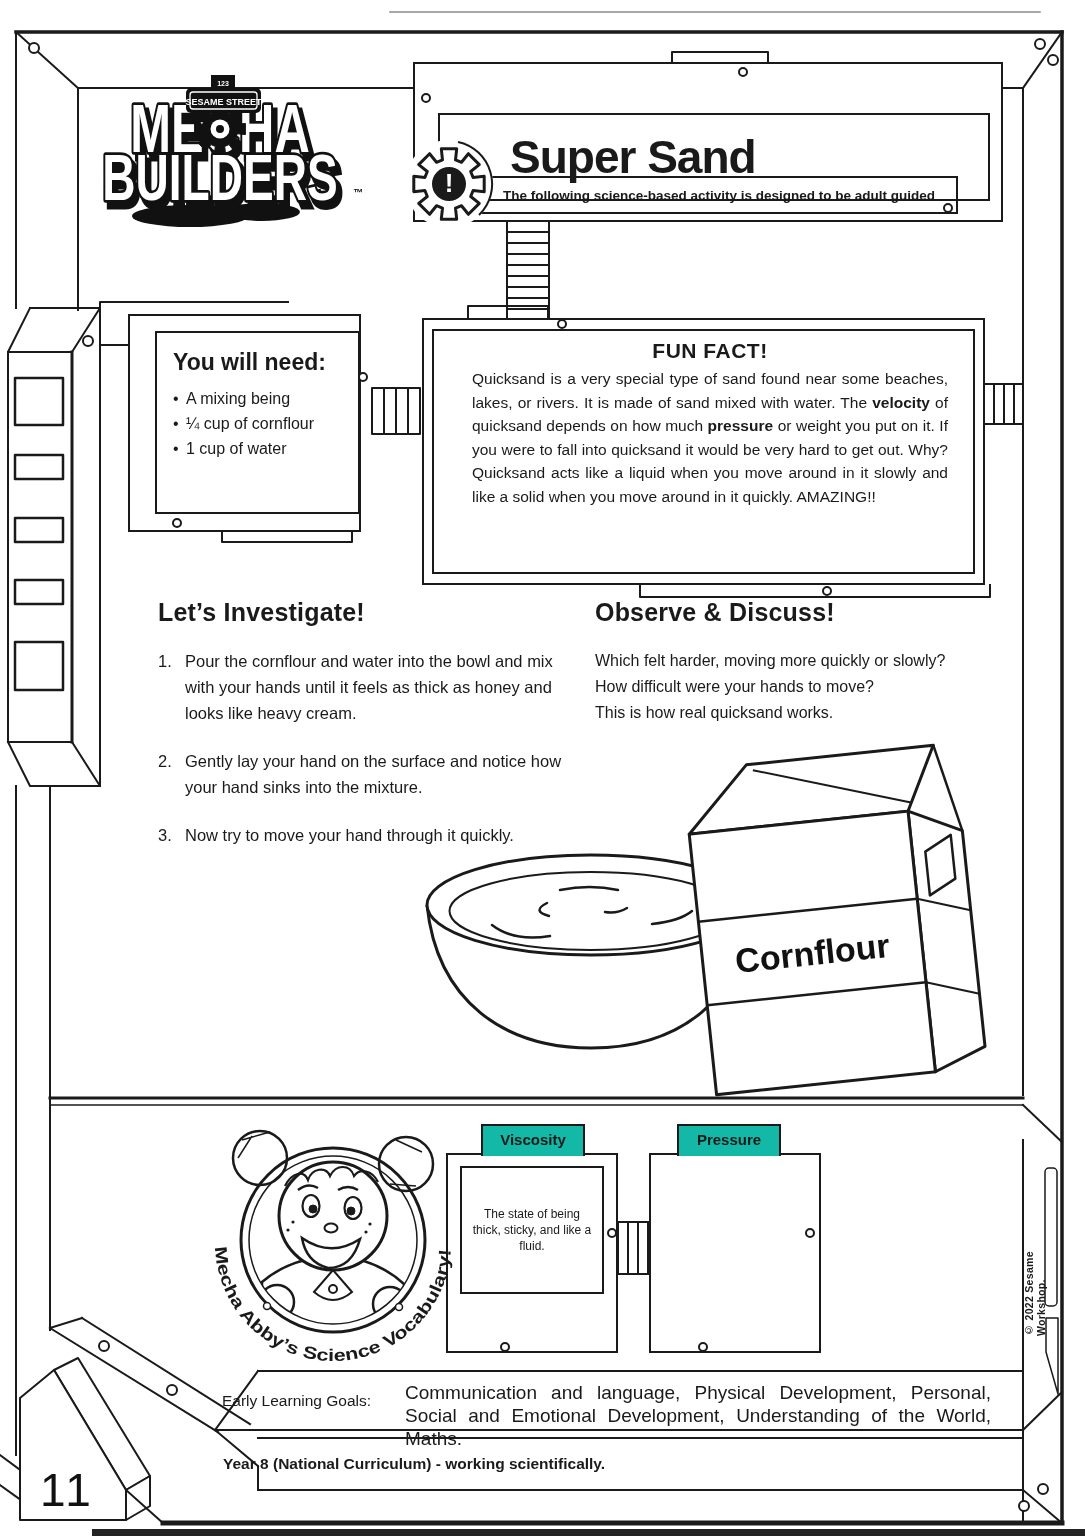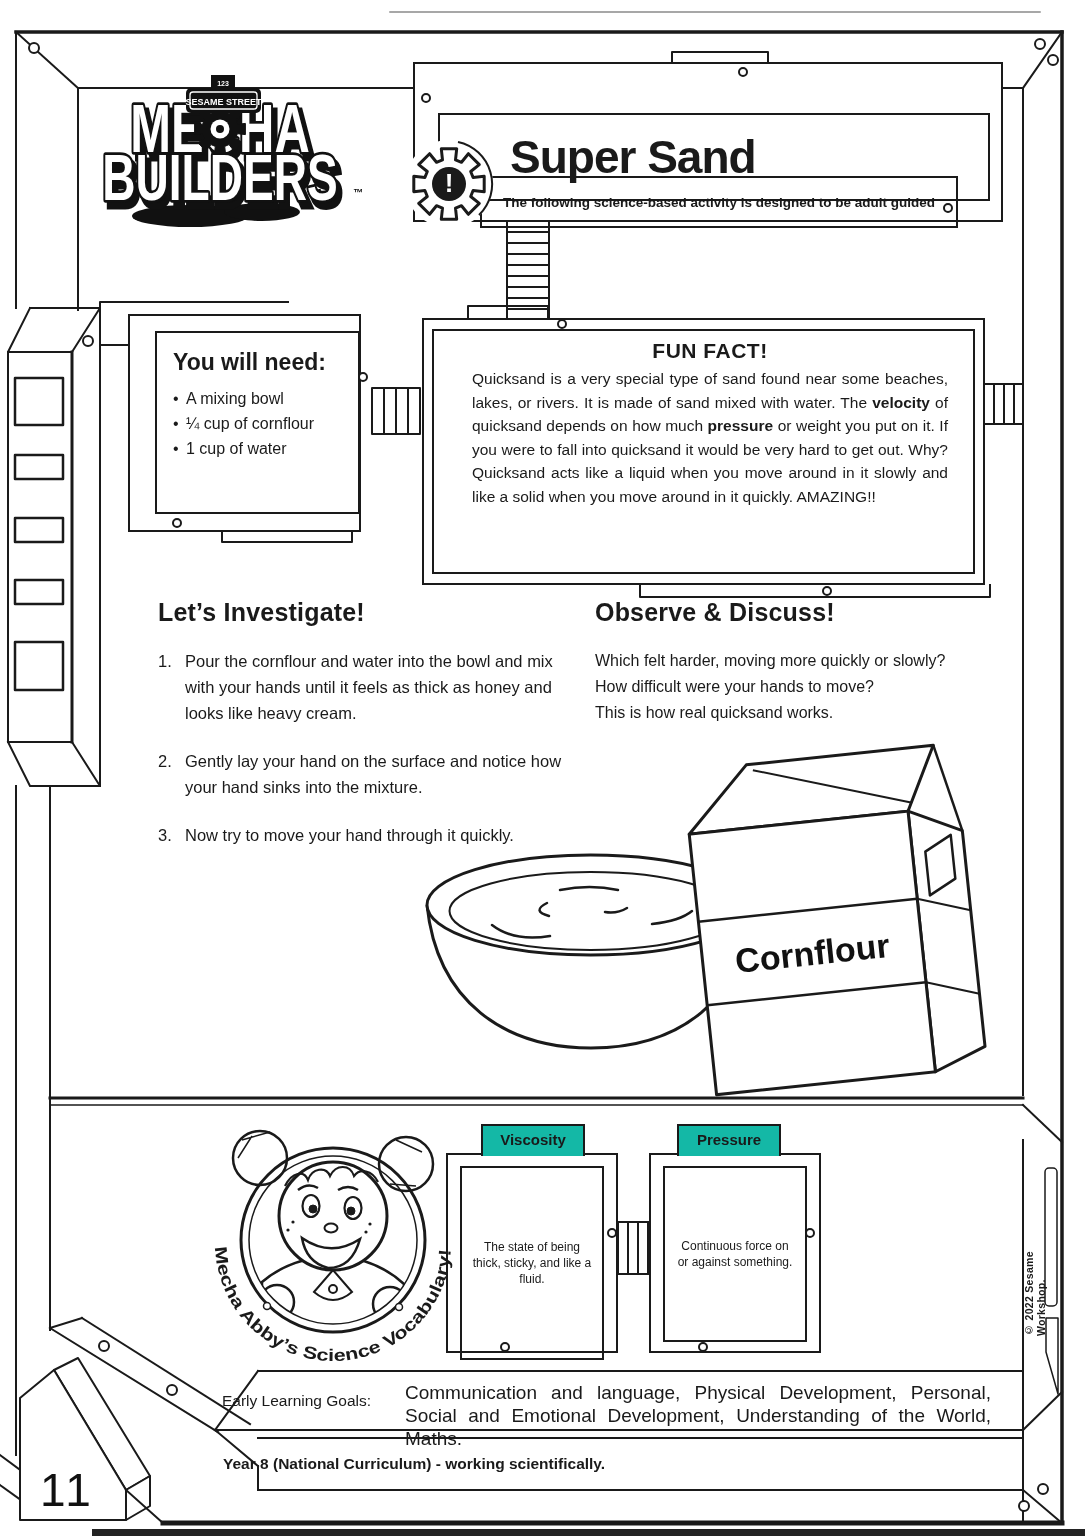--- a/index.html
+++ b/index.html
@@ -7,21 +7,21 @@
         font-family:"Liberation Sans",sans-serif;color:#1a1a1a;margin:0 auto;}
   svg{position:absolute;left:0;top:0;}
   .abs{position:absolute;box-sizing:border-box;}
   .box{border:2.5px solid #1a1a1a;background:transparent;}
   .box-thin{border:2px solid #1a1a1a;background:transparent;}
   
   .title-panel{left:413px;top:62px;width:590px;height:160px;border:2px solid #1a1a1a;}
   .title-box{left:438px;top:90px;width:552px;height:88px;border:2px solid #1a1a1a;
              display:flex;align-items:center;padding-left:70px;margin-top:23px;}
   .title-text{font-size:46px;font-weight:bold;letter-spacing:-1px;}
-  .notice-bar{left:480px;top:176px;width:478px;height:52px;border:2px solid #1a1a1a;
+  .notice-bar{left:480px;top:176px;width:478px;height:38px;border:2px solid #1a1a1a;
               display:flex;align-items:center;justify-content:center;}
   .notice-text{font-size:13.5px;font-weight:bold;}
   
   .ywn-outer{left:128px;top:314px;width:233px;height:218px;}
   .ywn-inner{left:155px;top:331px;width:205px;height:183px;padding:12px 0 0 16px;}
   .ywn-title{font-size:23px;font-weight:bold;margin:4px 0 10px 0;}
   .ywn-list{font-size:16px;line-height:25px;}
   .ywn-list .row{display:flex;}
   .ywn-list .b{width:13px;}
   
@@ -290,21 +290,21 @@
 <div class="abs notice-bar">
   <span class="notice-text">The following science-based activity is designed to be adult guided</span>
 </div>
 
 <div class="abs box ywn-outer"></div>
 <div class="abs box-thin ywn-inner">
   <div class="ywn-title">You will need:</div>
   <div class="ywn-list">
     <div class="row">
           <span class="b">•</span>
-          <span>A mixing bowl</span>
+          <span>A mixing being</span>
         </div>
     <div class="row">
           <span class="b">•</span>
           <span>¼ cup of cornflour</span>
         </div>
     <div class="row">
           <span class="b">•</span>
           <span>1 cup of water</span>
         </div>
   </div>
@@ -336,29 +336,26 @@
 <div class="abs obs">
   <div>Which felt harder, moving more quickly or slowly?</div>
   <div>How difficult were your hands to move?</div>
   <div>This is how real quicksand works.</div>
 </div>
 
 <div class="abs card" style="left:446px;top:1153px;width:172px;height:200px;"></div>
 <div class="abs tab" style="left:481px;top:1124px;width:104px;height:32px;">
   <span>Viscosity</span>
 </div>
-<div class="abs card-inner" style="left:460px;top:1166px;width:144px;height:194px;justify-content:flex-end;">
+<div class="abs card-inner" style="left:460px;top:1166px;width:144px;height:128px;justify-content:flex-end;">
   <span>The state of being thick, sticky, and like a fluid.</span>
 </div>
 <div class="abs card" style="left:649px;top:1153px;width:172px;height:200px;"></div>
 <div class="abs tab" style="left:677px;top:1124px;width:104px;height:32px;">
   <span>Pressure</span>
-</div>
-<div class="abs card-inner" style="left:663px;top:1166px;width:144px;height:176px;">
-  <span>Continuous force on or against something.</span>
 </div>
 
 <div class="abs elg-label" style="left:222px;top:1392px;width:175px;">Early Learning Goals:</div>
 <div class="abs elg-text" style="left:405px;top:1381px;width:586px;">Communication and language, Physical Development, Personal, Social and Emotional Development, Understanding of the World, Maths.</div>
 <div class="abs year1" style="left:223px;top:1455px;width:760px;">Year 8 (National Curriculum) - working scientifically.</div>
 <div class="abs copyright">© 2022 Sesame Workshop.</div>
 
 <svg width="1085" height="1536" viewBox="0 0 1085 1536" style="pointer-events:none;">
 
   <g>

